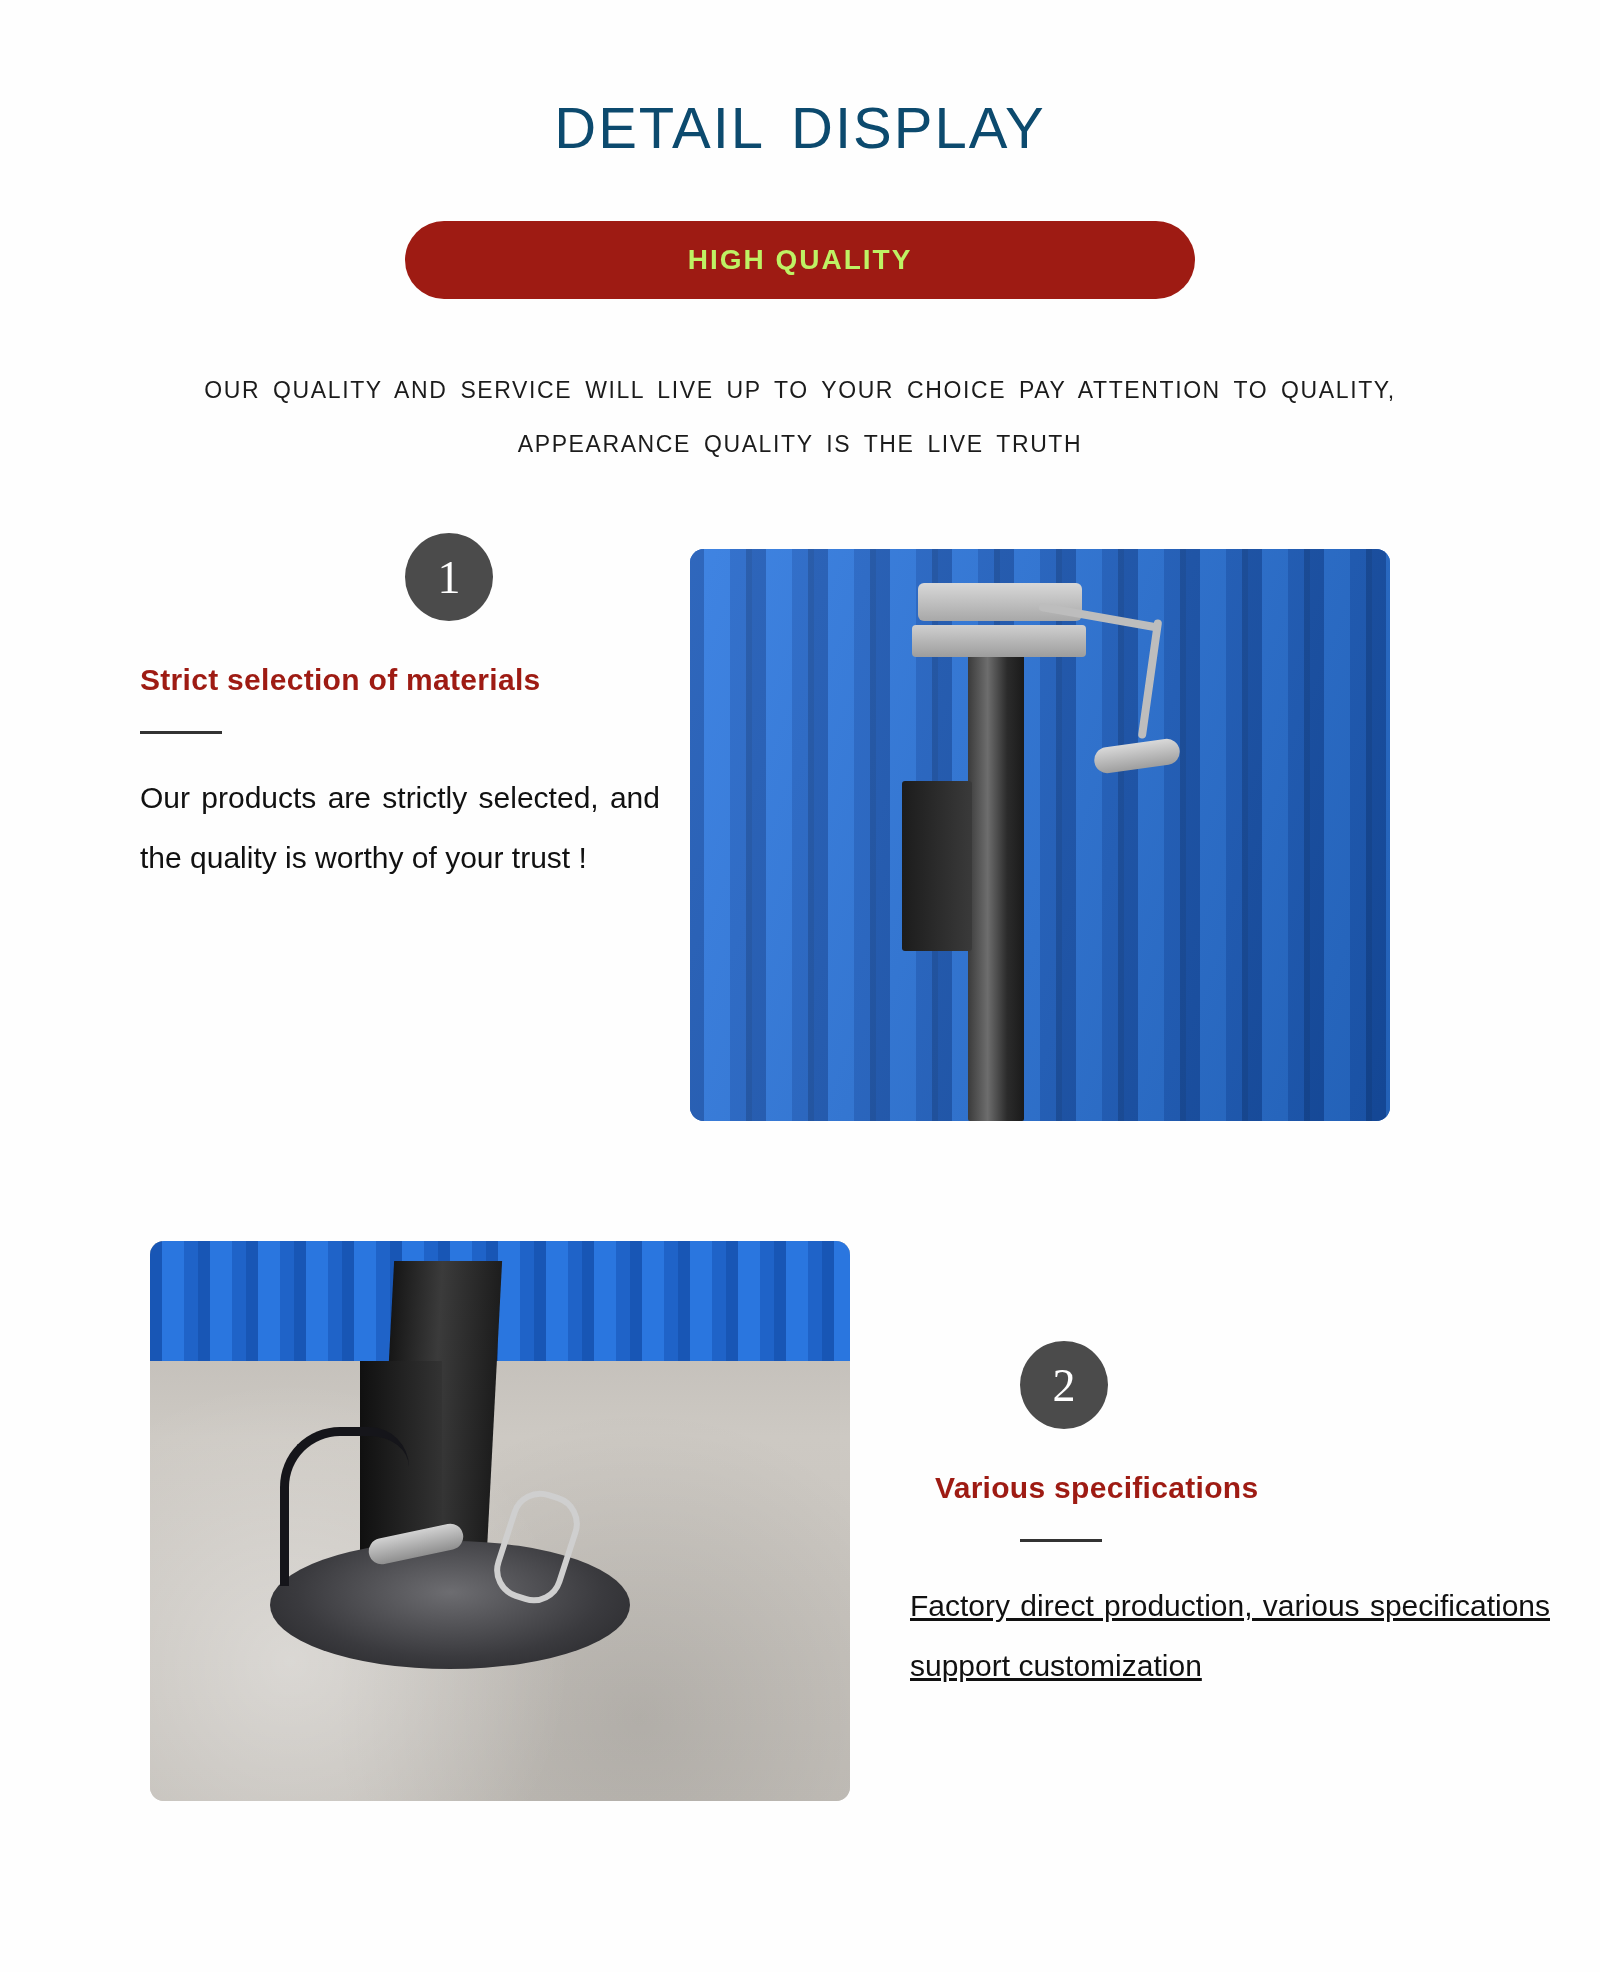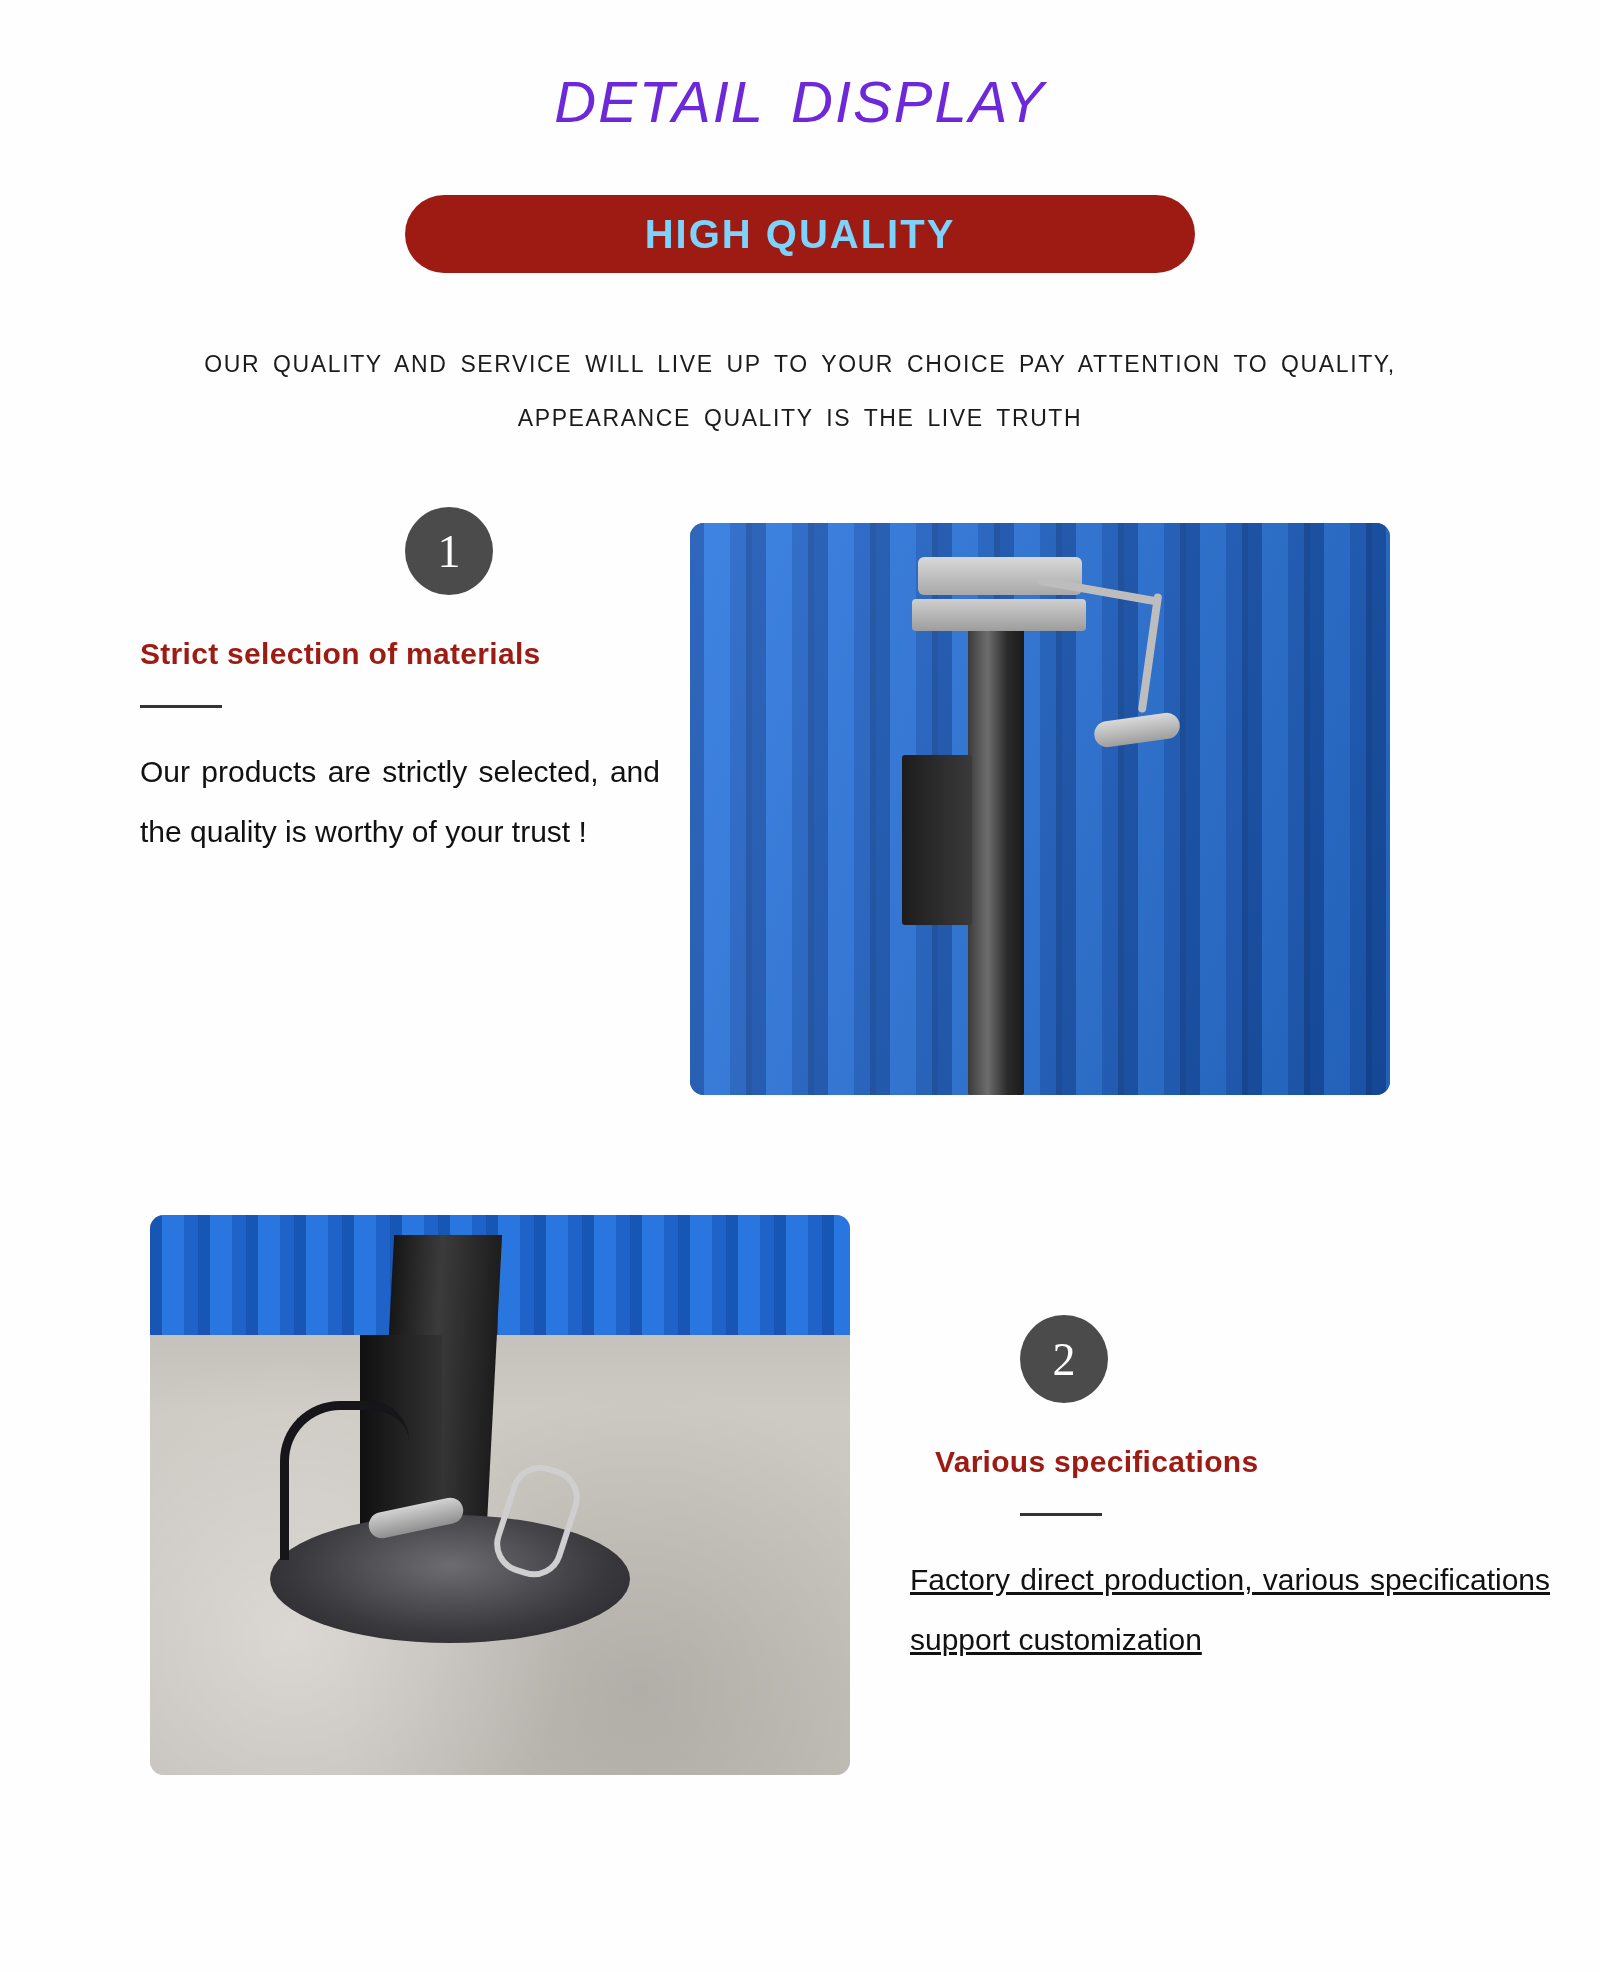--- a/index.html
+++ b/index.html
@@ -22,40 +22,39 @@
     position: relative;
     background: #fefefe;
   }
 
   
   .main-title {
     text-align: center;
     font-size: 58px;
     font-weight: 400;
     letter-spacing: 2px;
-    color: #6d28d9;
+    color: #0c4a6e;
     margin: 0;
-    padding-top: 68px;
+    padding-top: 94px;
     font-family: "Liberation Sans", sans-serif;
-    font-style: italic;
   }
   .main-title .gap { display: inline-block; width: 26px; }
 
   .badge-wrap {
     display: flex;
     justify-content: center;
     margin-top: 60px;
   }
   .badge {
     width: 790px;
     height: 78px;
     border-radius: 39px;
     background: #9e1b13;
-    color: #7dd3fc;
-    font-size: 40px;
+    color: #bef264;
+    font-size: 28px;
     font-weight: bold;
     letter-spacing: 2px;
     display: flex;
     align-items: center;
     justify-content: center;
   }
 
   .intro {
     margin: 16px auto;
     padding-top: 48px;

